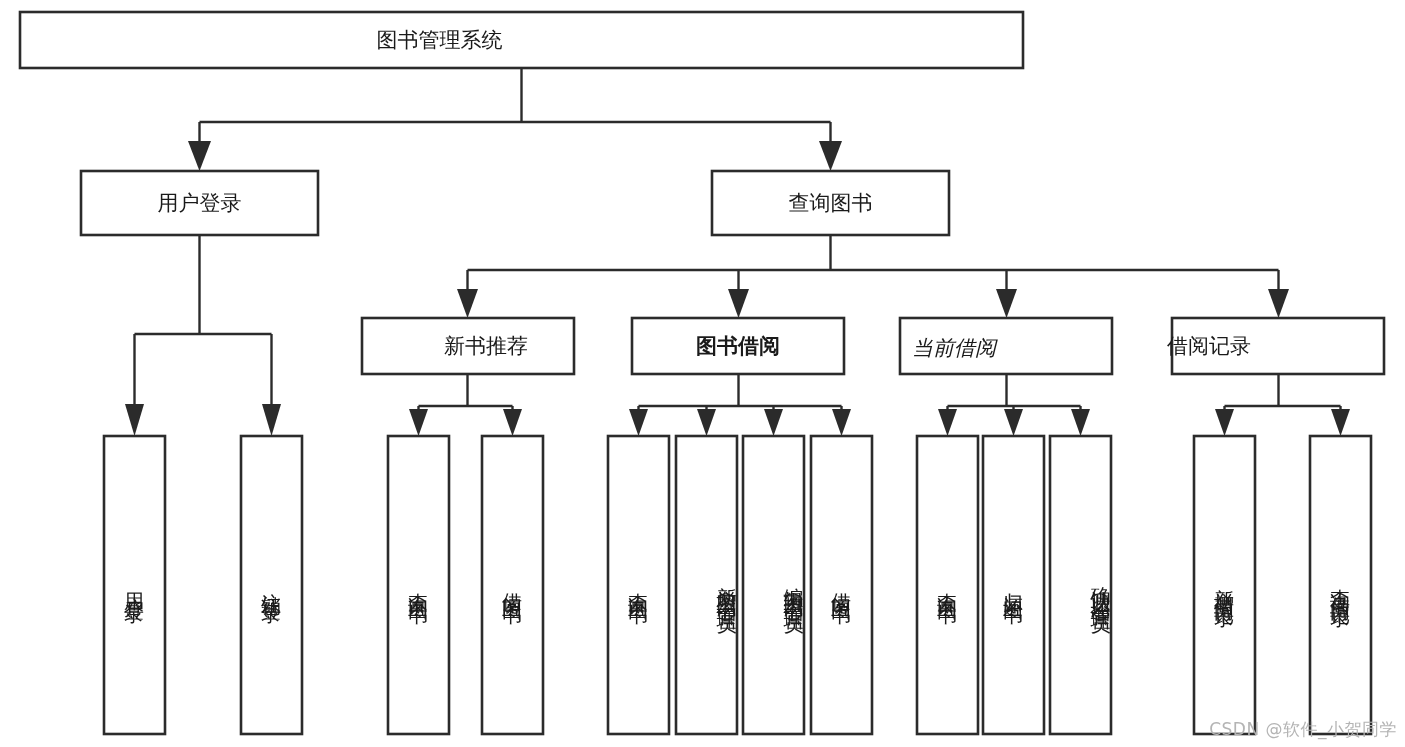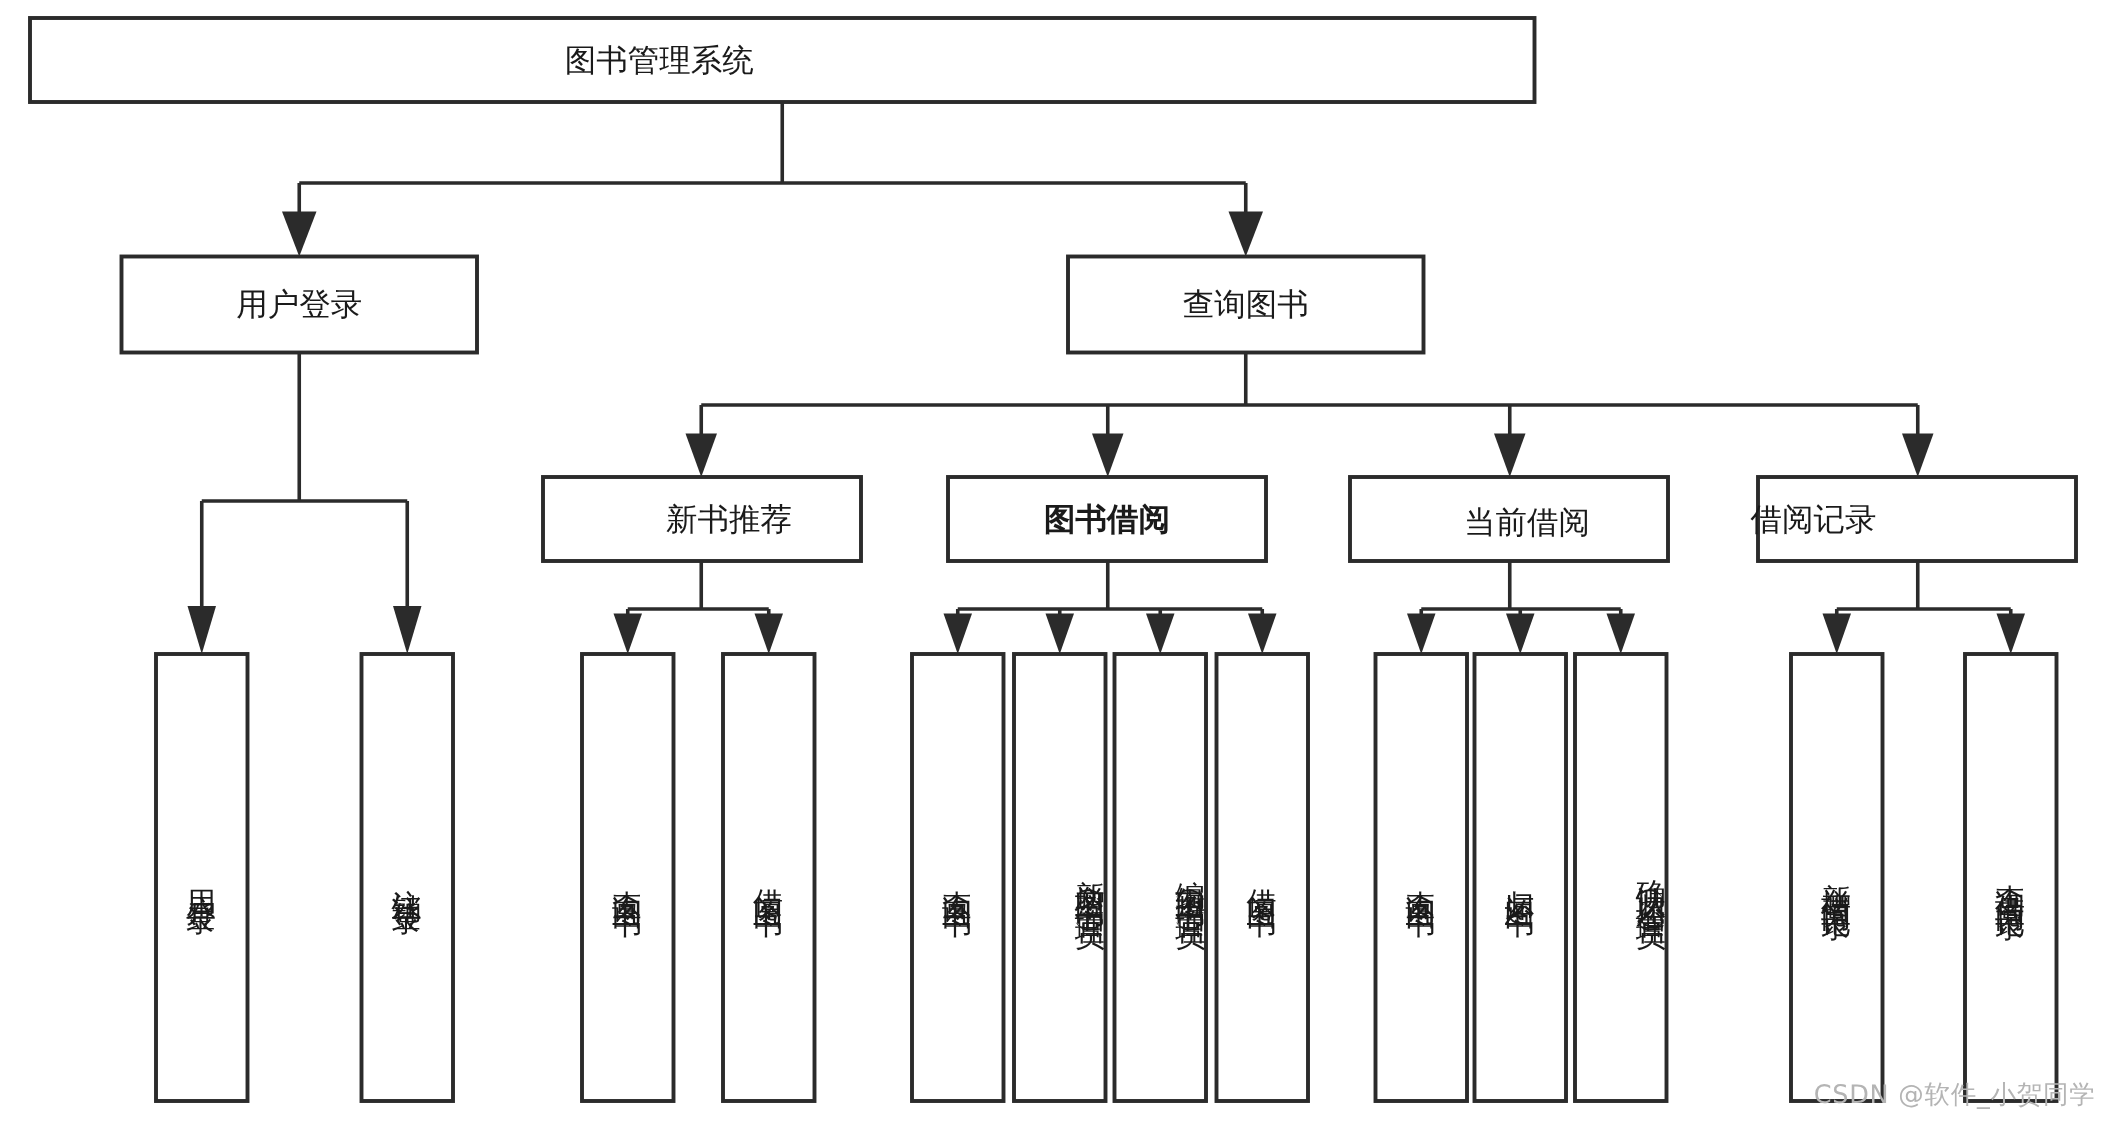--- a/index.html
+++ b/index.html
@@ -178,21 +178,21 @@
     <rect class="node-box" x="1310" y="436" width="61" height="298"></rect>
   </svg>
 
   <div class="hlabel" style="left:20px; top:12px; width:839px; height:56px;">图书管理系统</div>
 
   <div class="hlabel" style="left:81px; top:171px; width:237px; height:64px;">用户登录</div>
   <div class="hlabel" style="left:712px; top:171px; width:237px; height:64px;">查询图书</div>
 
   <div class="hlabel" style="left:362px; top:318px; width:248px; height:56px;">新书推荐</div>
   <div class="hlabel" style="left:632px; top:318px; width:212px; height:56px;font-weight:bold;">图书借阅</div>
-  <div class="hlabel" style="left:912px; top:318px; width:212px; height:60px;">当前借阅</div>
+  <div class="hlabel" style="left:848px; top:318px; width:212px; height:60px;font-style:italic;">当前借阅</div>
   <div class="hlabel" style="left:1103px; top:318px; width:212px; height:56px;">借阅记录</div>
 
   <div class="vlabel" style="left:104px; top:436px; width:61px; height:298px;">用户登录</div>
   <div class="vlabel" style="left:241px; top:436px; width:61px; height:298px;">注销登录</div>
 
   <div class="vlabel" style="left:388px; top:436px; width:61px; height:298px;">查询图书</div>
   <div class="vlabel" style="left:482px; top:436px; width:61px; height:298px;">借阅图书</div>
 
   <div class="vlabel" style="left:608px; top:436px; width:61px; height:298px;">查询图书</div>
   <div class="vlabel" style="left:676px; top:436px; width:61px; height:298px; align-items:flex-start; padding-top:8px; box-sizing:border-box;">新增图书（管理员）</div>

